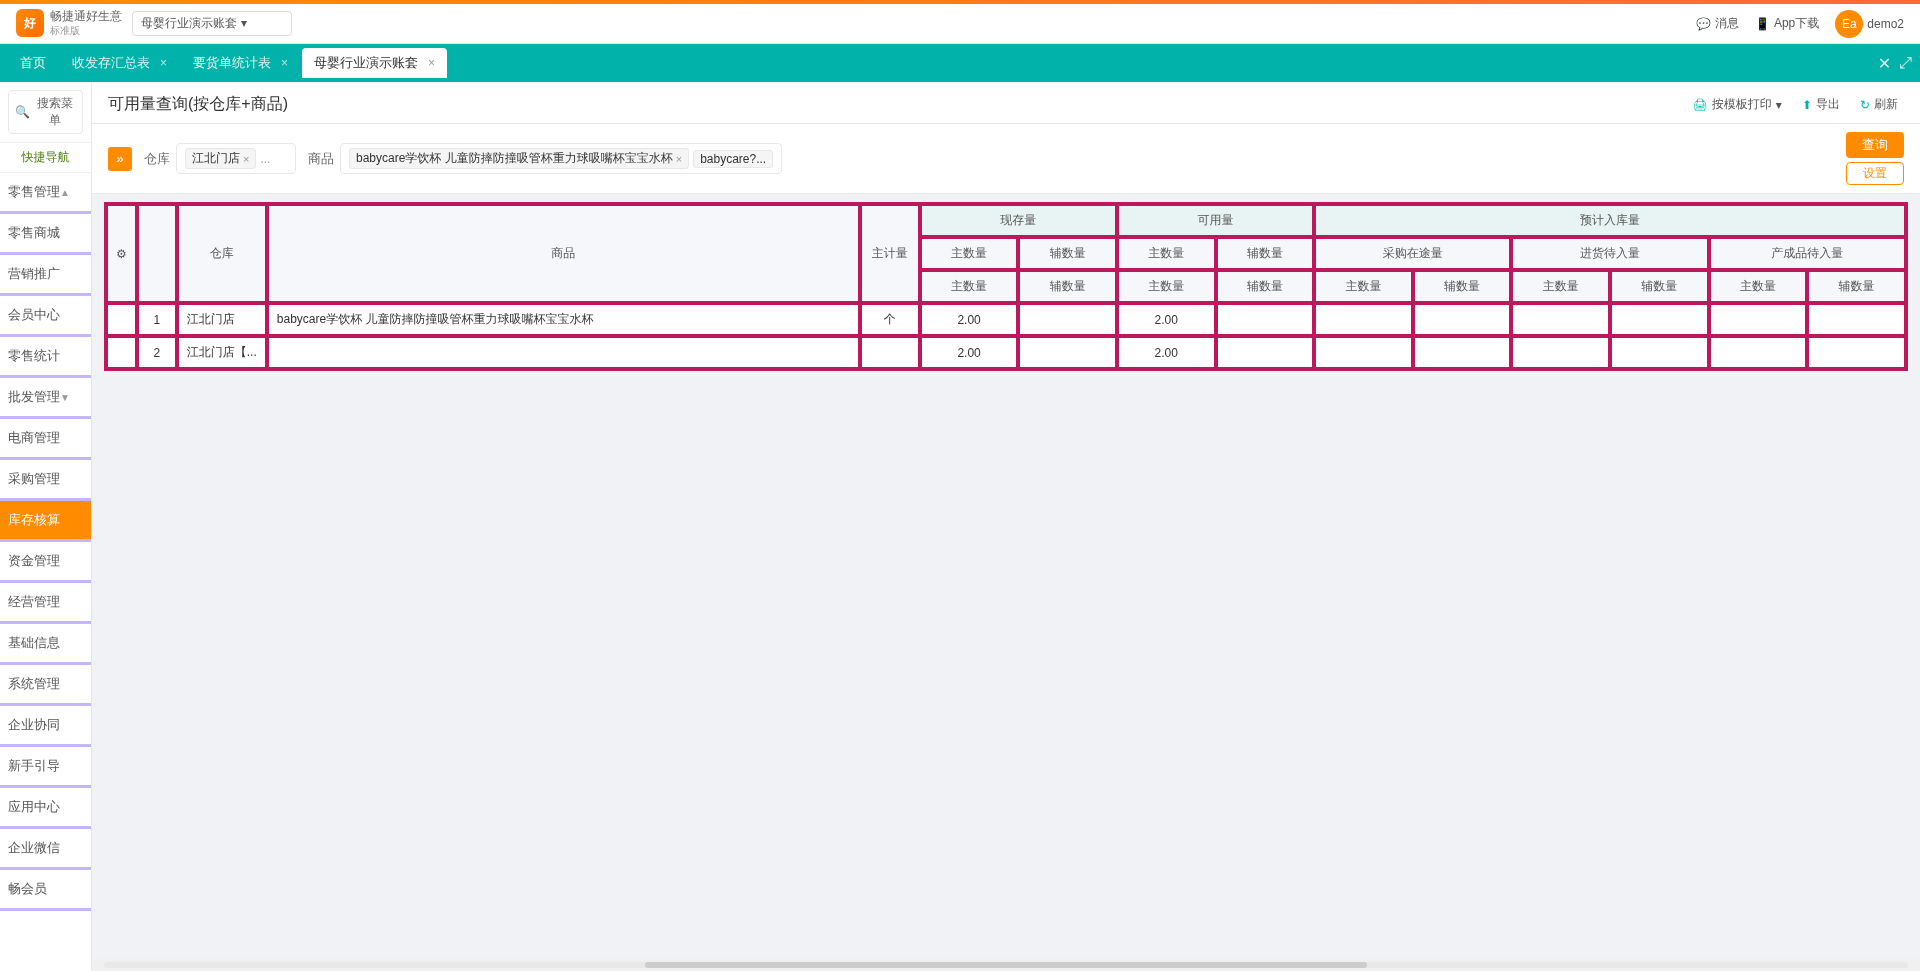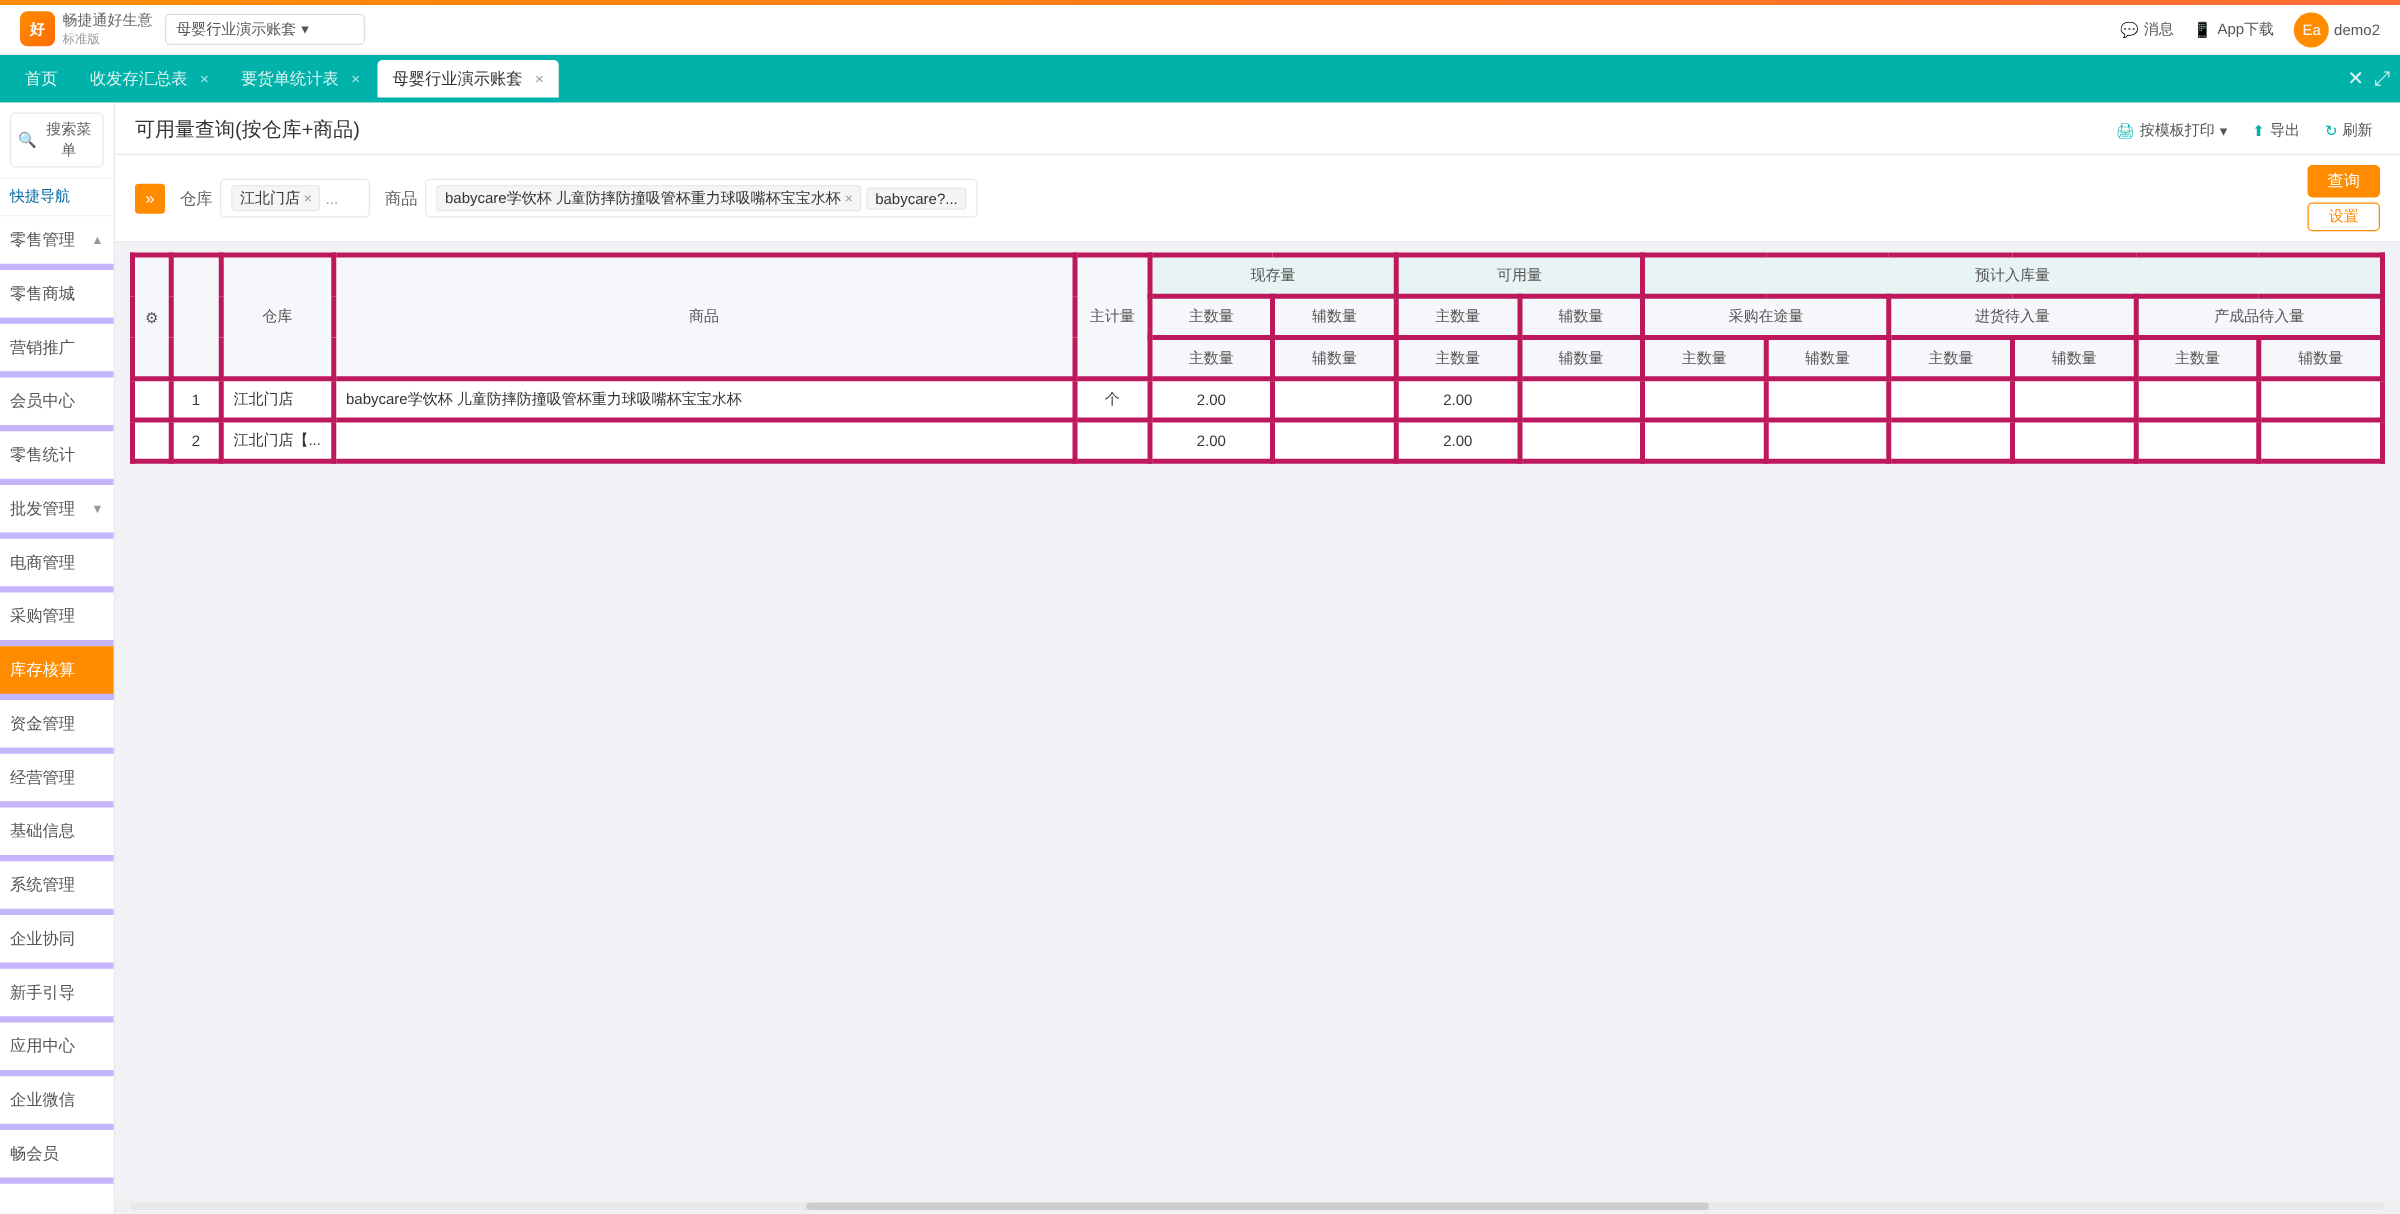--- a/index.html
+++ b/index.html
@@ -27,22 +27,22 @@
     .nav-right { margin-left: auto; display: flex; align-items: center; gap: 8px; }
     .nav-btn { color: rgba(255,255,255,0.85); cursor: pointer; font-size: 16px; }
 
     
     .main-layout { display: flex; flex: 1; overflow: hidden; }
 
     
     .sidebar { width: 92px; background: #fff; border-right: 1px solid #e8e8e8; display: flex; flex-direction: column; flex-shrink: 0; overflow-y: auto; }
     .sidebar-search { padding: 8px; border-bottom: 1px solid #f0f0f0; }
     .sidebar-search-btn { width: 100%; background: none; border: 1px solid #e8e8e8; border-radius: 4px; padding: 4px 6px; font-size: 12px; color: #666; cursor: pointer; display: flex; align-items: center; gap: 4px; }
-    .sidebar-nav-btn { padding: 6px 8px; text-align: center; font-size: 12px; color: #0369a1; cursor: pointer; border-bottom: 1px solid #f0f0f0; display: flex; align-items: center; justify-content: flex-start; gap: 4px; }
-    .sidebar-item { padding: 10px 8px; text-align: center; font-size: 13px; color: #555; cursor: pointer; border-bottom: 5px solid #c4b5fd; display: flex; align-items: center; justify-content: space-between; }
+    .sidebar-nav-btn { padding: 6px 8px; text-align: center; font-size: 12px; color: #4d7c0f; cursor: pointer; border-bottom: 1px solid #f0f0f0; display: flex; align-items: center; justify-content: center; gap: 4px; }
+    .sidebar-item { padding: 10px 8px; text-align: center; font-size: 13px; color: #555; cursor: pointer; border-bottom: 3px solid #c4b5fd; display: flex; align-items: center; }
     .sidebar-item.active { background: #ff8c00; color: #fff; }
     .sidebar-item .arrow { font-size: 10px; color: #999; }
 
     
     .content-area { flex: 1; display: flex; flex-direction: column; overflow: hidden; }
 
     
     .page-header { background: #fff; padding: 12px 16px 8px; border-bottom: 1px solid #e8e8e8; flex-shrink: 0; display: flex; align-items: center; justify-content: space-between; }
     .page-title { font-size: 16px; font-weight: 500; color: #333; }
     .header-actions { display: flex; align-items: center; gap: 8px; }

